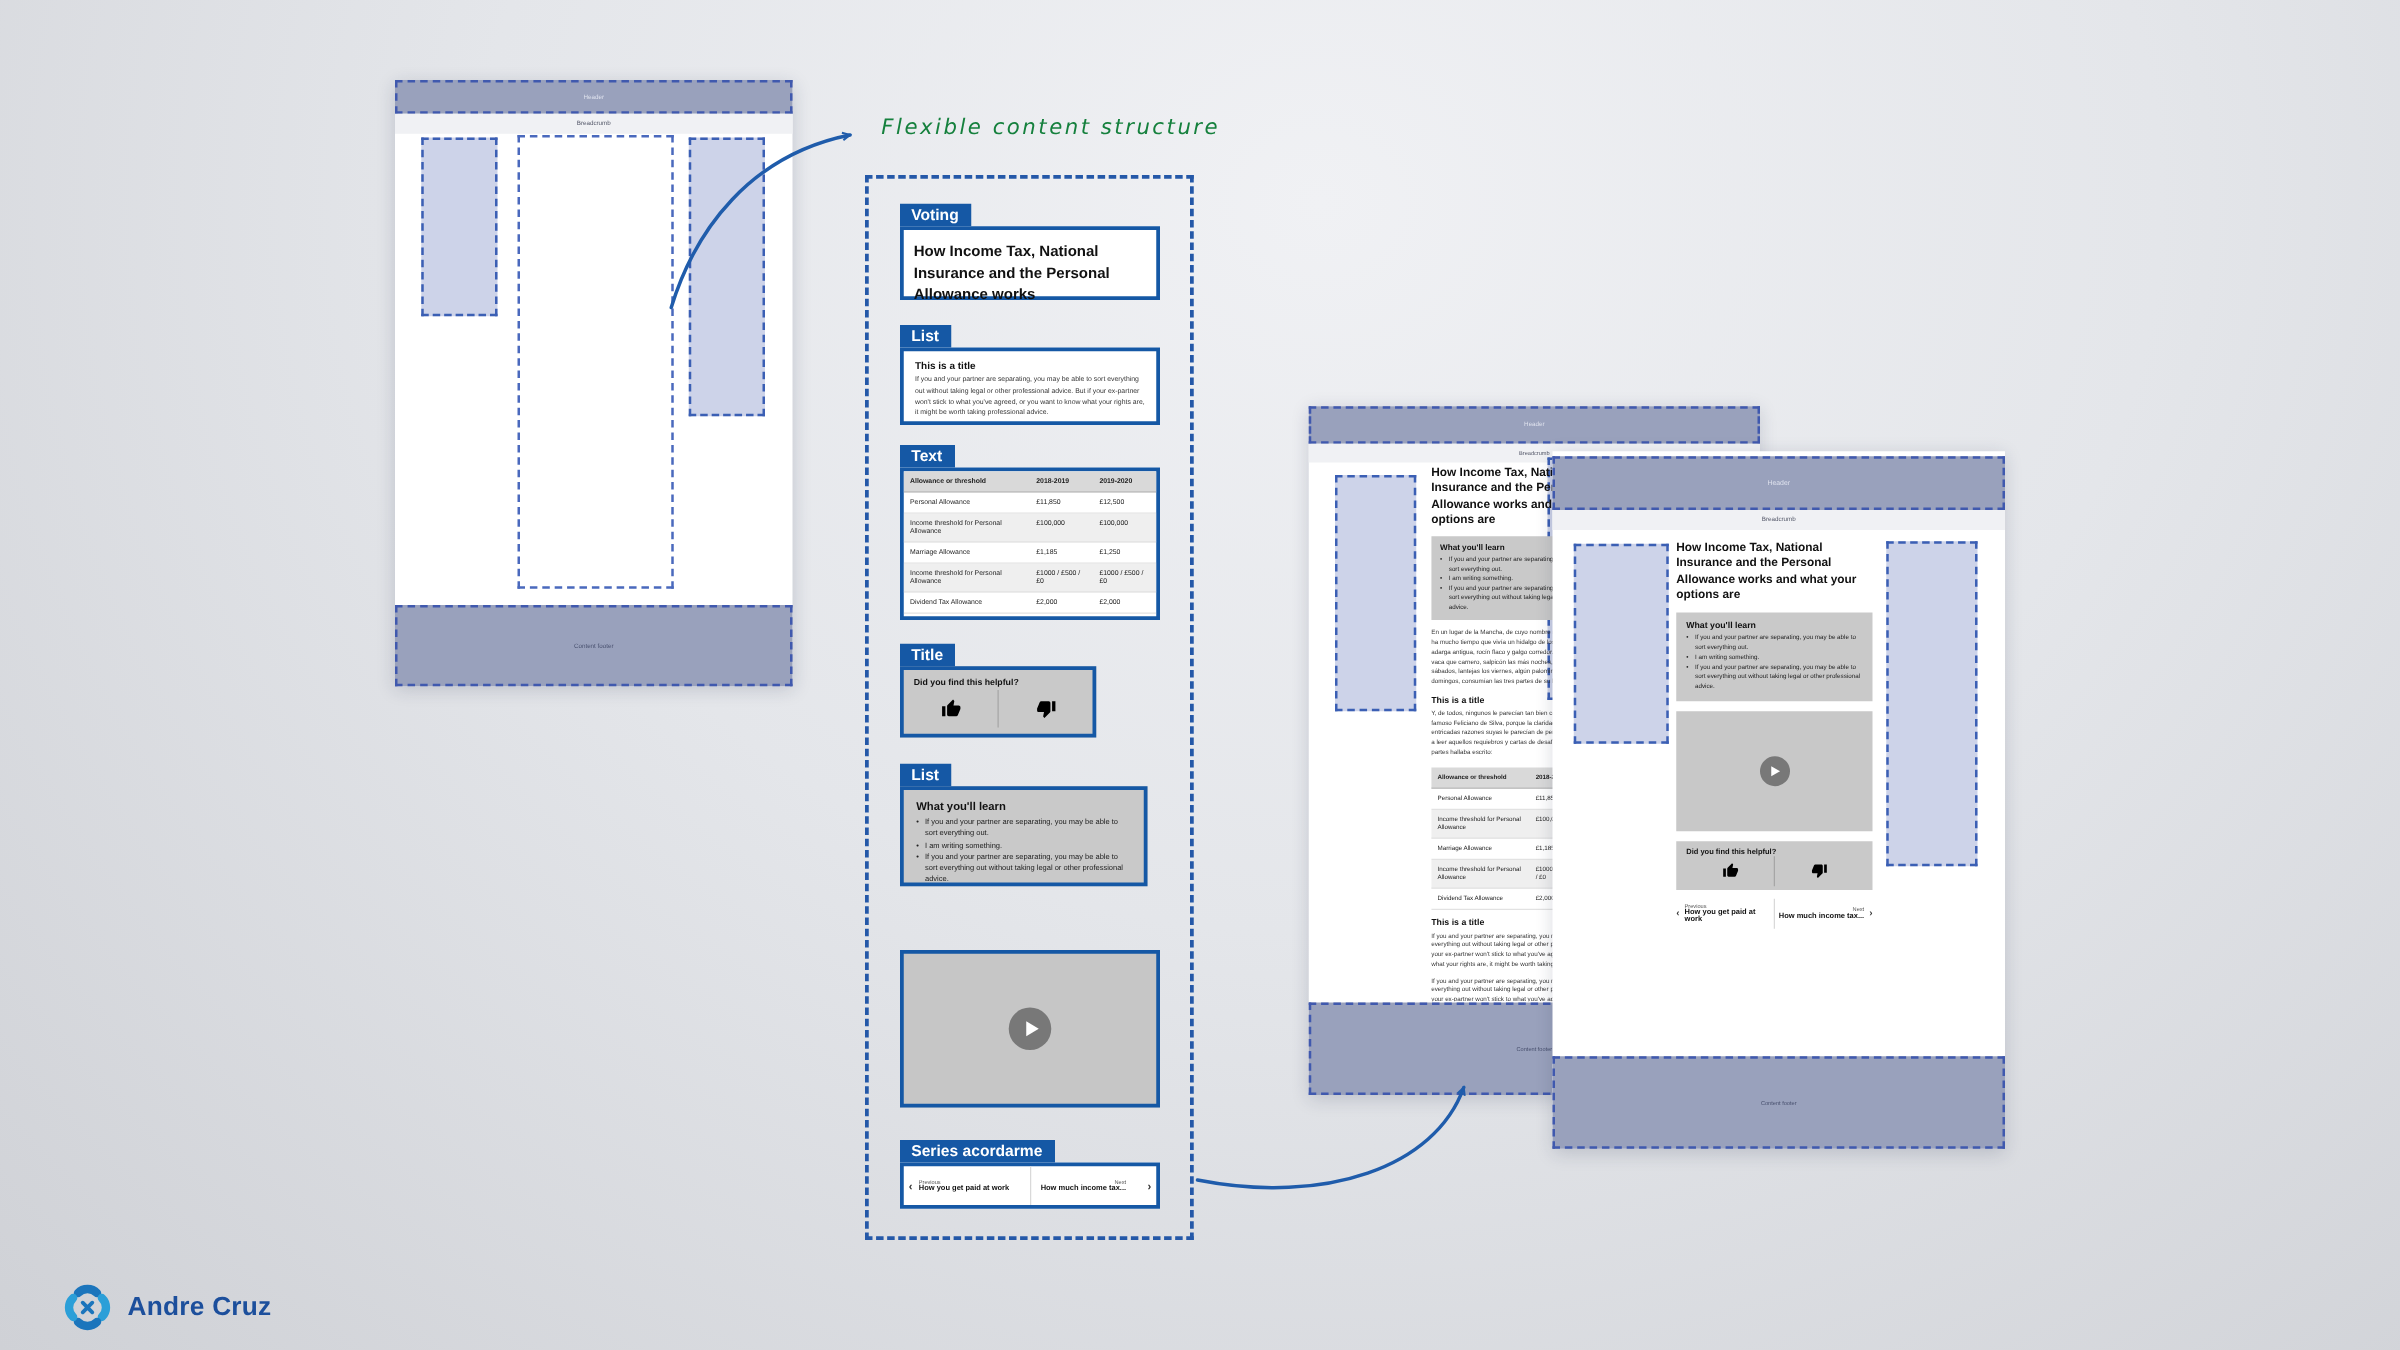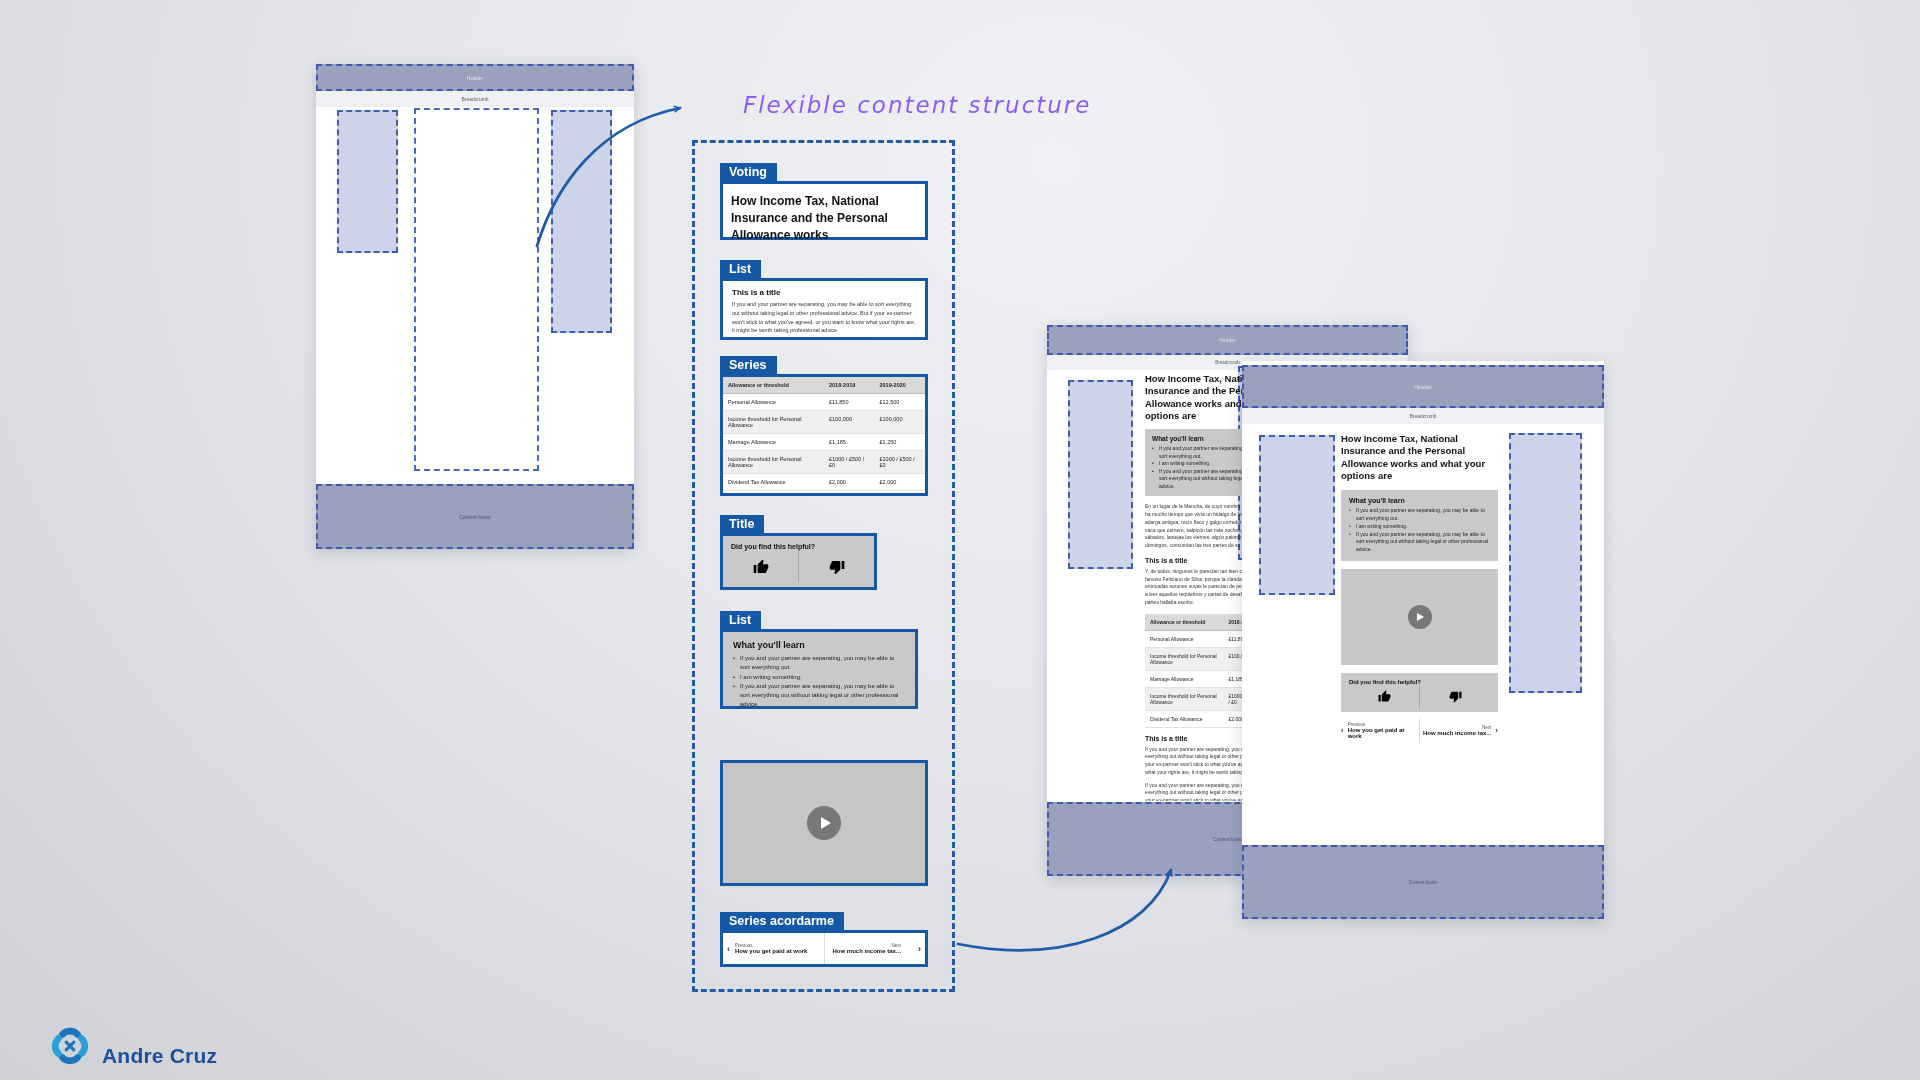--- a/index.html
+++ b/index.html
@@ -47,27 +47,27 @@
   .play { border-radius:50%; background:#787878; display:flex; align-items:center; justify-content:center; }
   .play i { display:block; width:0; height:0; border-style:solid; border-color:transparent; }
 
   .series { display:flex; align-items:stretch; }
   .ser-half { flex:1; display:flex; align-items:center; }
   .ser-div { width:1px; background:#d9d9d9; }
   .chev { color:#333; font-weight:bold; }
   .ser-lab { color:#555; }
   .ser-title { font-weight:bold; color:#111; }
 
-  .annotation { position:absolute; left:743px; top:92px; font-family:"DejaVu Sans", sans-serif; font-style:italic; font-size:23px; letter-spacing:2px; color:#8b5cf6; white-space:nowrap; }
+  .annotation { position:absolute; left:705px; top:92px; font-family:"DejaVu Sans", sans-serif; font-style:italic; font-size:17px; letter-spacing:2px; color:#15803d; white-space:nowrap; }
 
   .mock-h1 { font-weight:bold; color:#111; line-height:1.3; }
   .mock-p { color:#333; }
   .mock-h2 { font-weight:bold; color:#111; }
 
-  .logo { position:absolute; left:48px; top:1024px; display:flex; align-items:flex-end; gap:10px; }
+  .logo { position:absolute; left:48px; top:1024px; display:flex; align-items:center; gap:10px; }
   .logo-name { font-size:21px; font-weight:bold; color:#1c4f9c; letter-spacing:.2px; }
 
   svg.overlay { position:absolute; left:0; top:0; z-index:40; pointer-events:none; }
 </style>
 </head>
 <body>
 
 <div class="page" style="left:316px; top:64px; width:318px; height:485px;">
   <div class="bar" style="position:absolute; left:0; top:0; width:100%; height:27px;">
     <span style="font-size:5px;">Header</span>
@@ -91,21 +91,21 @@
   <div class="blockbox" style="left:25px; top:38px; width:208px; height:59px;">
     <div class="title-text">How Income Tax, National Insurance and the Personal Allowance works</div>
   </div>
 
   <div class="tab" style="left:25px; top:117px;">List</div>
   <div class="blockbox" style="left:25px; top:135px; width:208px; height:62px;">
     <div class="text-h">This is a title</div>
     <div class="text-b">If you and your partner are separating, you may be able to sort everything out without taking legal or other professional advice. But if your ex-partner won't stick to what you've agreed, or you want to know what your rights are, it might be worth taking professional advice.</div>
   </div>
 
-  <div class="tab" style="left:25px; top:213px;">Series</div>
+  <div class="tab" style="left:25px; top:213px;">Text</div>
   <div class="blockbox" style="left:25px; top:231px; width:208px; height:122px; overflow:hidden;">
     <div class="tbl">
       <div class="tr th">
         <div class="tc c1">Allowance or threshold</div>
         <div class="tc c2">2018-2019</div>
         <div class="tc c3">2019-2020</div>
       </div>
       <div class="tr">
         <div class="tc c1">Personal Allowance</div>
         <div class="tc c2">£11,850</div>

